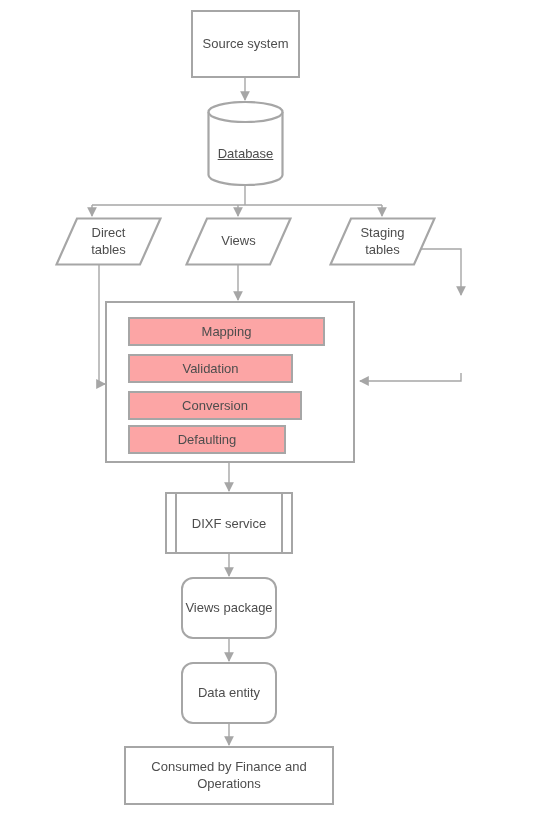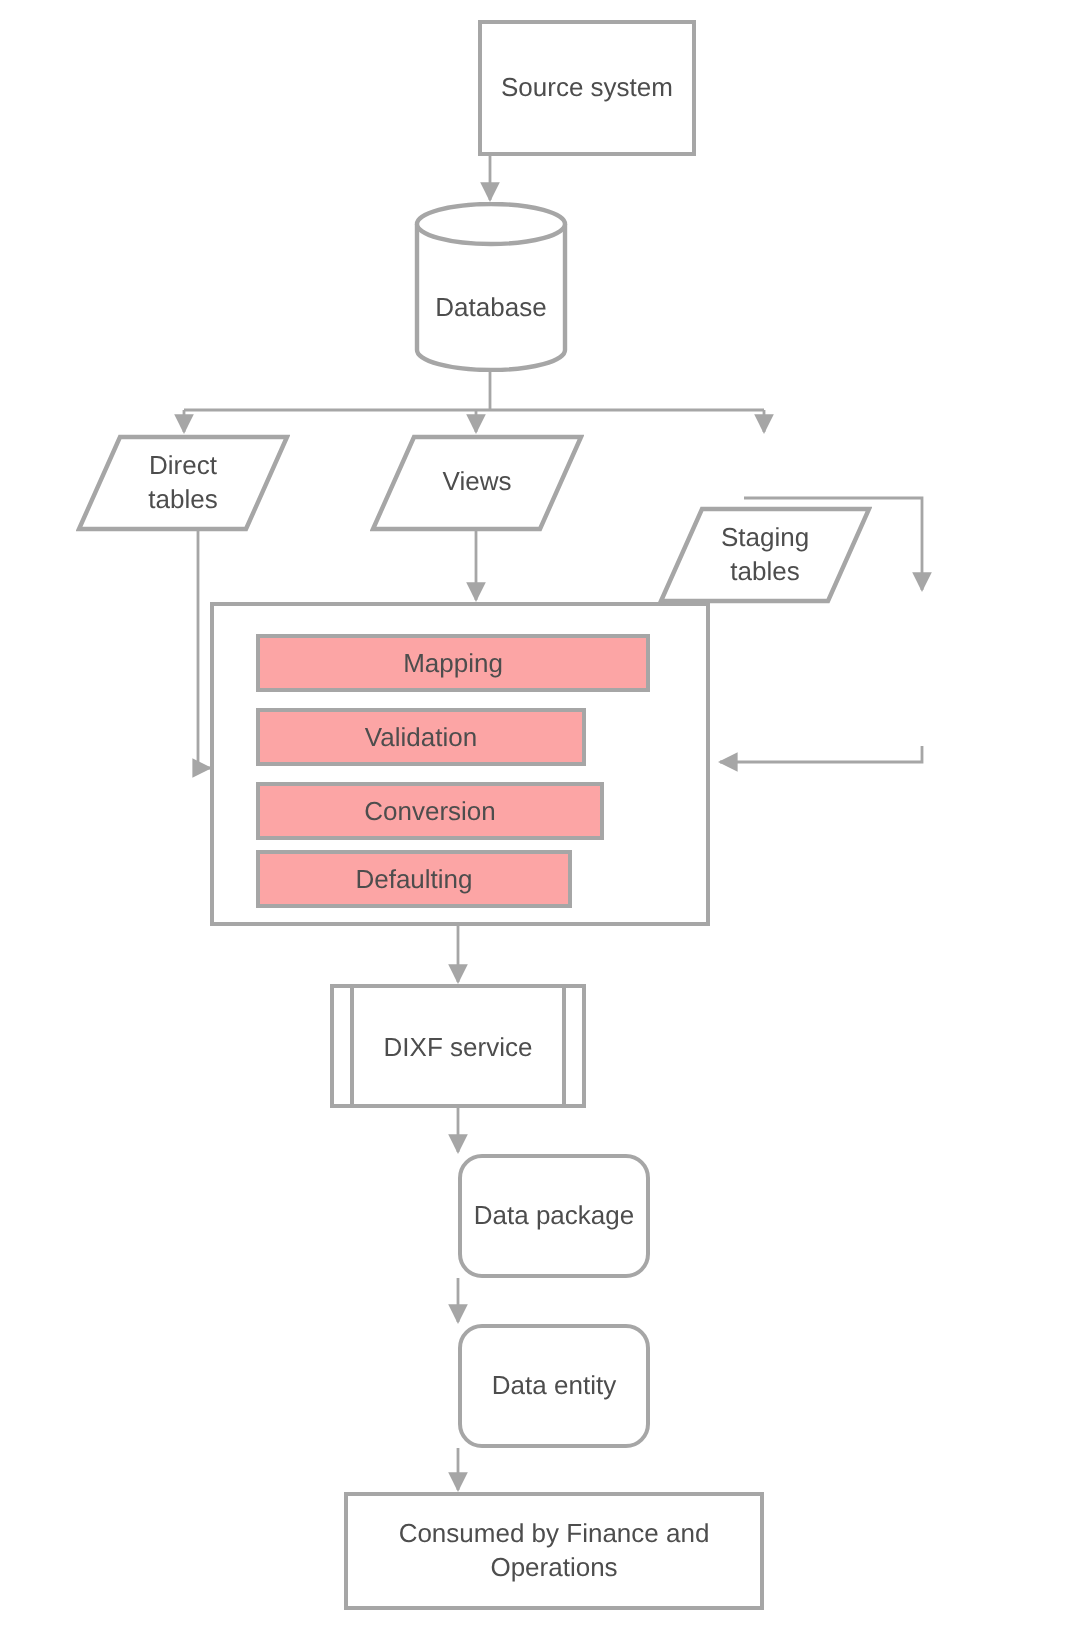--- a/index.html
+++ b/index.html
@@ -30,21 +30,20 @@
     position: absolute;
     box-sizing: border-box;
     display: flex;
     align-items: center;
     justify-content: center;
     text-align: center;
     color: #4d4d4d;
     font-size: 13px;
     line-height: 1.25;
     background: #ffffff;
-    margin-left: 48px;
   }
   .rect {
     border: 2px solid #a6a6a6;
   }
   .rounded {
     border: 2px solid #a6a6a6;
     border-radius: 12px;
   }
   .para-wrap {
     position: absolute;
@@ -189,47 +188,47 @@
 
   <div class="node rect" style="left:191px; top:10px; width:109px; height:68px;">
     <span>Source system</span>
   </div>
 
   <div class="cyl-wrap" style="left:207px; top:101px; width:77px; height:85px;">
     <svg class="cyl-shape" viewBox="0 0 77 85" preserveAspectRatio="none">
       <path d="M 1.5 11 L 1.5 74 A 37 10 0 0 0 75.5 74 L 75.5 11" fill="#ffffff" stroke="#a6a6a6" stroke-width="2.2"></path>
       <ellipse cx="38.5" cy="11" rx="37" ry="10" fill="#ffffff" stroke="#a6a6a6" stroke-width="2.2"></ellipse>
     </svg>
-    <div class="cyl-label" style="padding-top:10px;">
+    <div class="cyl-label" style="padding-top:10px;text-decoration:underline;">
       <span>Database</span>
     </div>
   </div>
 
-  <div class="para-wrap" style="left:38px; top:217px; width:107px; height:49px;">
+  <div class="para-wrap" style="left:55px; top:217px; width:107px; height:49px;">
     <svg class="para-shape" viewBox="0 0 107 49" preserveAspectRatio="none">
       <path d="M 22 1.5 L 105.5 1.5 L 85 47.5 L 1.5 47.5 Z" fill="#ffffff" stroke="#a6a6a6" stroke-width="2.2"></path>
     </svg>
     <div class="para-label">
       <span>
         <span>Direct</span><br>
         <span>tables</span>
       </span>
     </div>
   </div>
 
   <div class="para-wrap" style="left:185px; top:217px; width:107px; height:49px;">
     <svg class="para-shape" viewBox="0 0 107 49" preserveAspectRatio="none">
       <path d="M 22 1.5 L 105.5 1.5 L 85 47.5 L 1.5 47.5 Z" fill="#ffffff" stroke="#a6a6a6" stroke-width="2.2"></path>
     </svg>
     <div class="para-label">
       <span>Views</span>
     </div>
   </div>
 
-  <div class="para-wrap" style="left:329px; top:217px; width:107px; height:49px;margin-top:36px;">
+  <div class="para-wrap" style="left:329px; top:217px; width:107px; height:49px;">
     <svg class="para-shape" viewBox="0 0 107 49" preserveAspectRatio="none">
       <path d="M 22 1.5 L 105.5 1.5 L 85 47.5 L 1.5 47.5 Z" fill="#ffffff" stroke="#a6a6a6" stroke-width="2.2"></path>
     </svg>
     <div class="para-label">
       <span>
         <span>Staging</span><br>
         <span>tables</span>
       </span>
     </div>
   </div>
@@ -252,21 +251,21 @@
 
   <div class="predef" style="left:165px; top:492px; width:128px; height:62px;">
     <div class="predef-bar" style="left:8px;"></div>
     <div class="predef-bar" style="left:114px;"></div>
     <div class="predef-label">
       <span>DIXF service</span>
     </div>
   </div>
 
   <div class="node rounded" style="left:181px; top:577px; width:96px; height:62px;">
-    <span>Data package</span>
+    <span>Views package</span>
   </div>
 
   <div class="node rounded" style="left:181px; top:662px; width:96px; height:62px;">
     <span>Data entity</span>
   </div>
 
   <div class="node rect" style="left:124px; top:746px; width:210px; height:59px;">
     <span>
       <span>Consumed by Finance and</span><br>
       <span>Operations</span>

